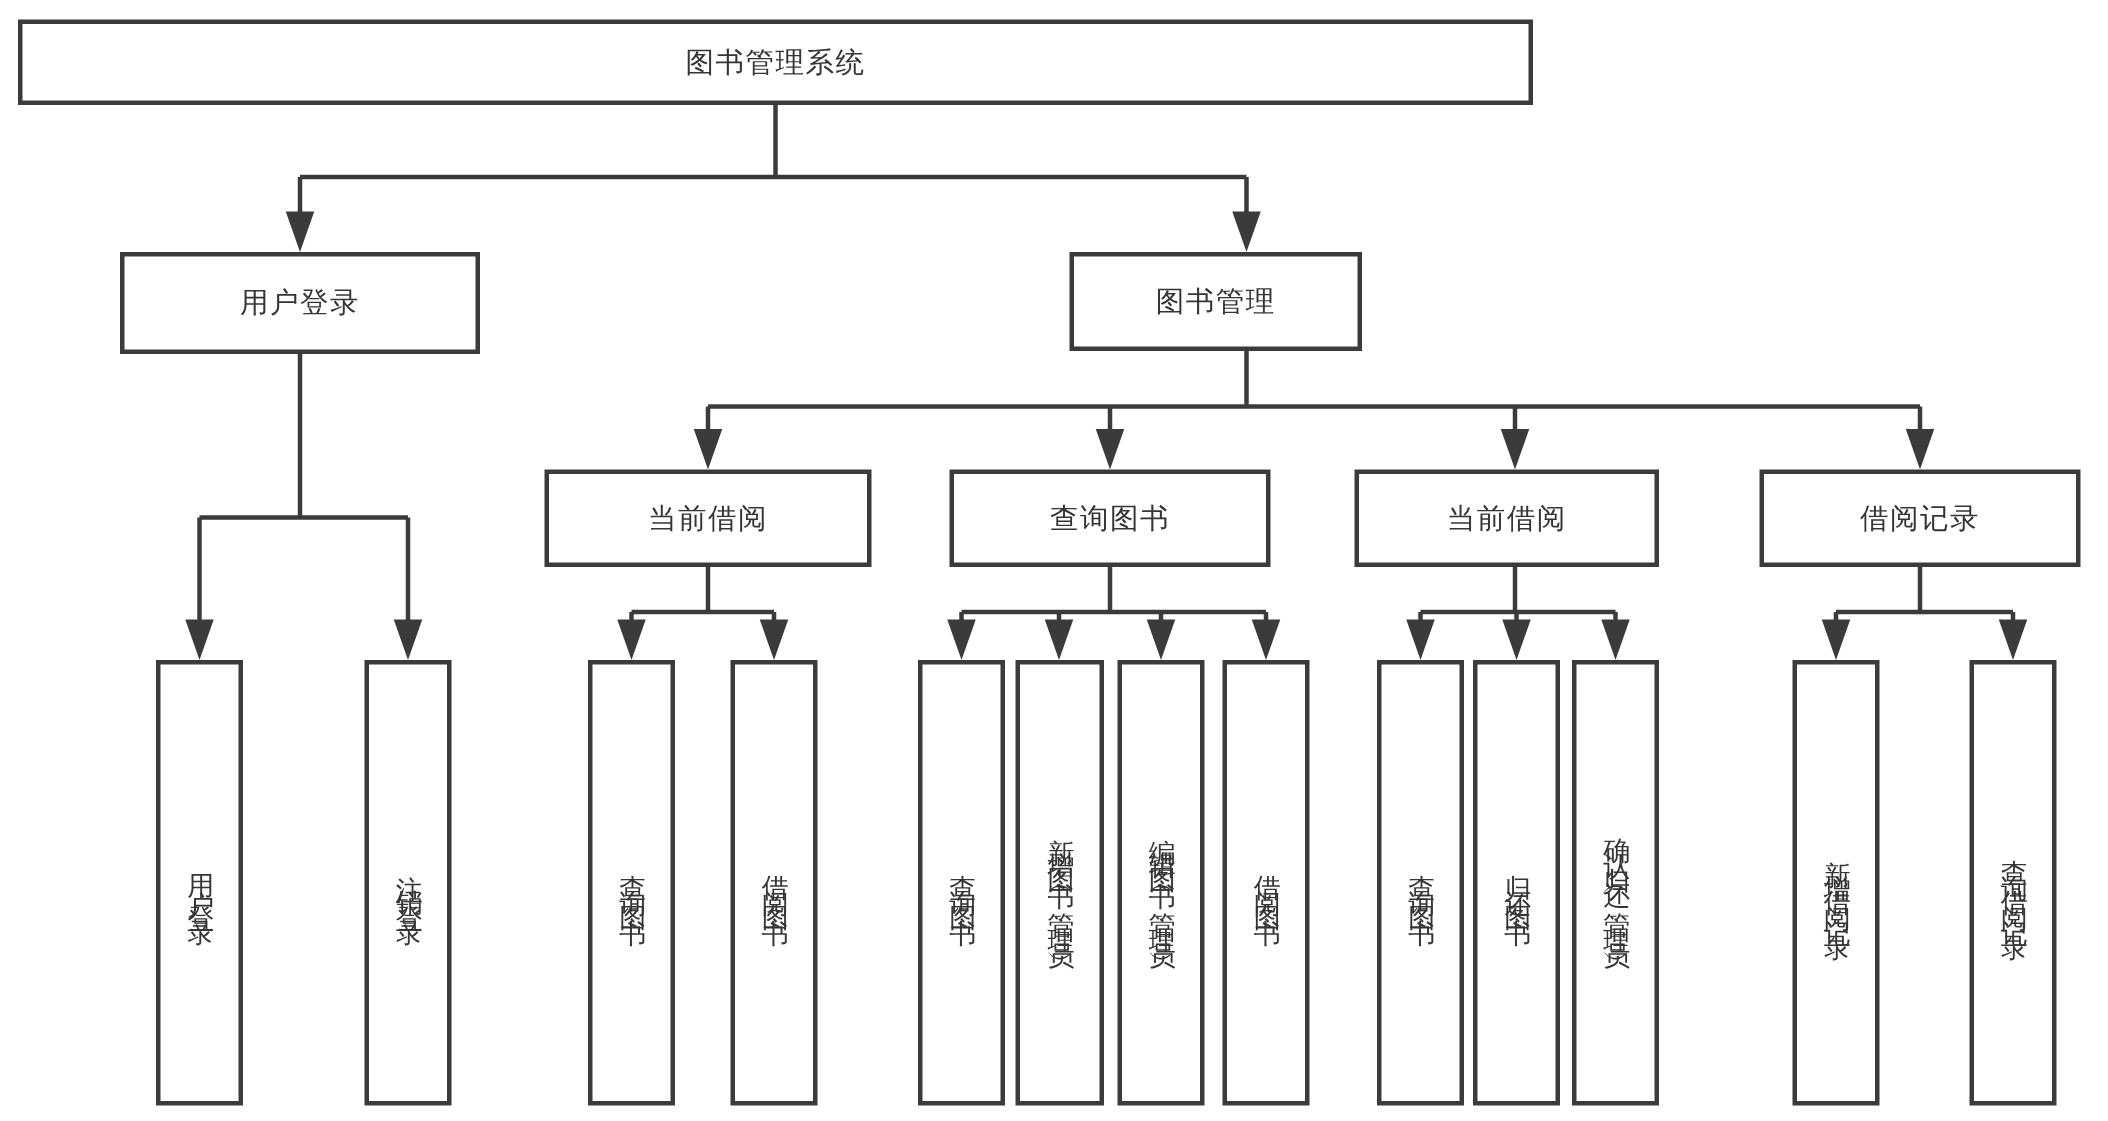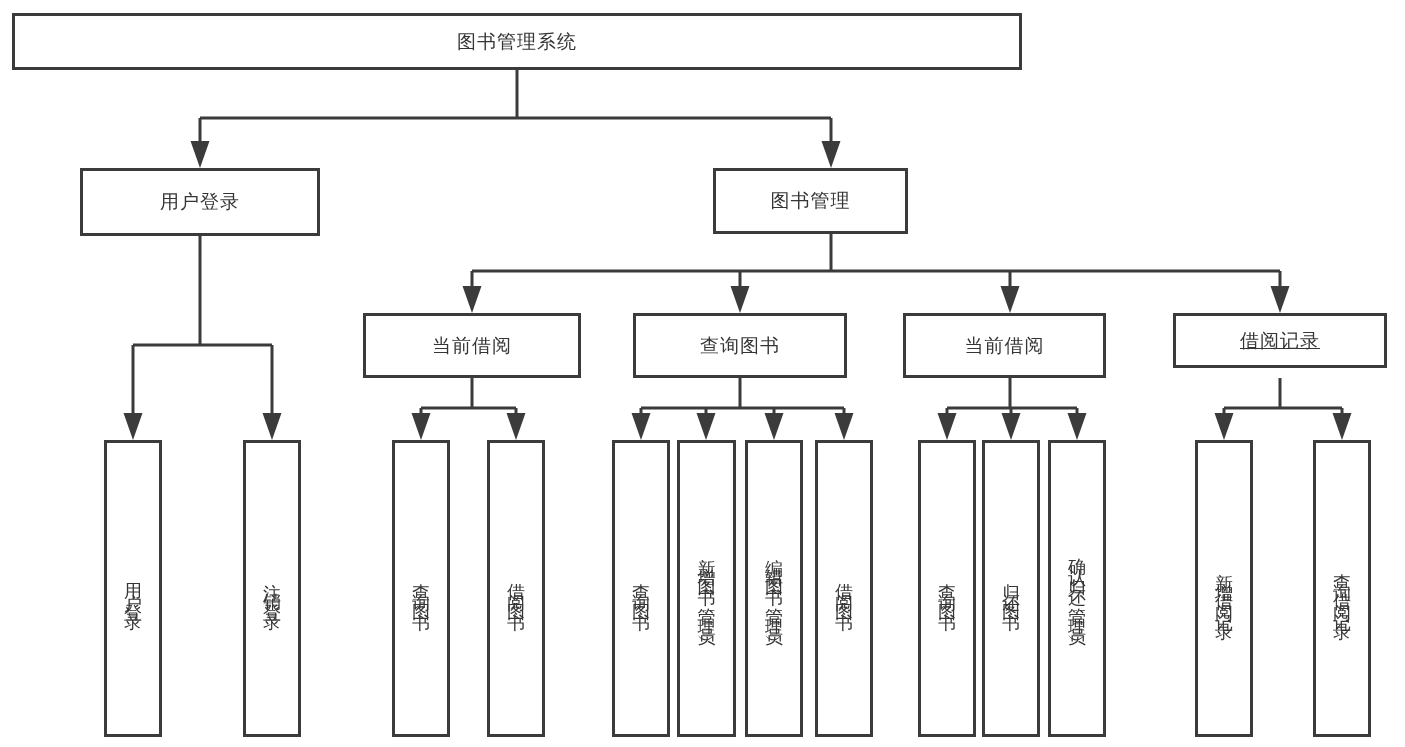--- a/index.html
+++ b/index.html
@@ -123,21 +123,21 @@
       </div>
       <div class="node horizontal" style="left: 363px; top: 313px; width: 218px; height: 65px;">
         <span>当前借阅</span>
       </div>
       <div class="node horizontal" style="left: 633px; top: 313px; width: 214px; height: 65px;">
         <span>查询图书</span>
       </div>
       <div class="node horizontal" style="left: 903px; top: 313px; width: 203px; height: 65px;">
         <span>当前借阅</span>
       </div>
-      <div class="node horizontal" style="left: 1173px; top: 313px; width: 214px; height: 55px; text-decoration: underline;">
+      <div class="node horizontal" style="left: 1173px; top: 313px; width: 214px; height: 65px;">
         <span>借阅记录</span>
       </div>
       <div class="node vertical" style="left: 104px; top: 440px; width: 58px; height: 297px;">
         <span>用户登录</span>
       </div>
       <div class="node vertical" style="left: 243px; top: 440px; width: 58px; height: 297px;">
         <span>注销登录</span>
       </div>
       <div class="node vertical" style="left: 392px; top: 440px; width: 58px; height: 297px;">
         <span>查询图书</span>

